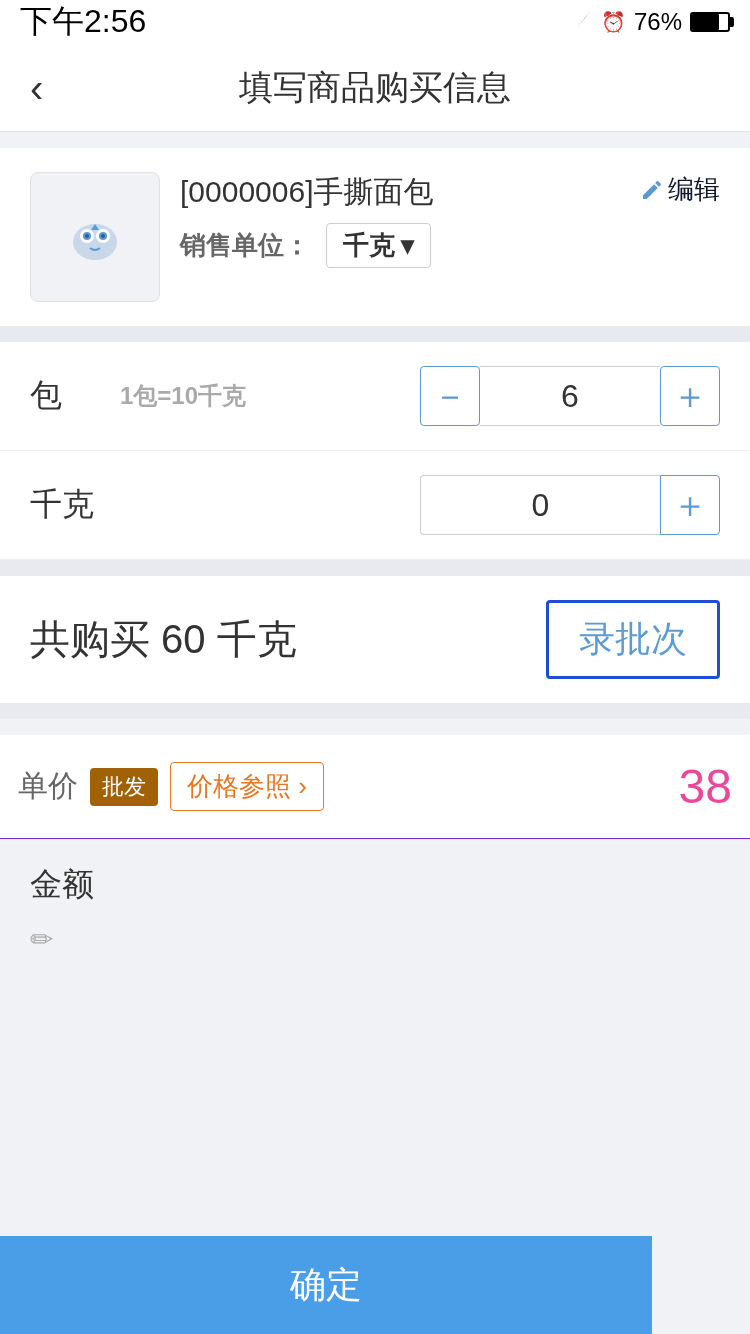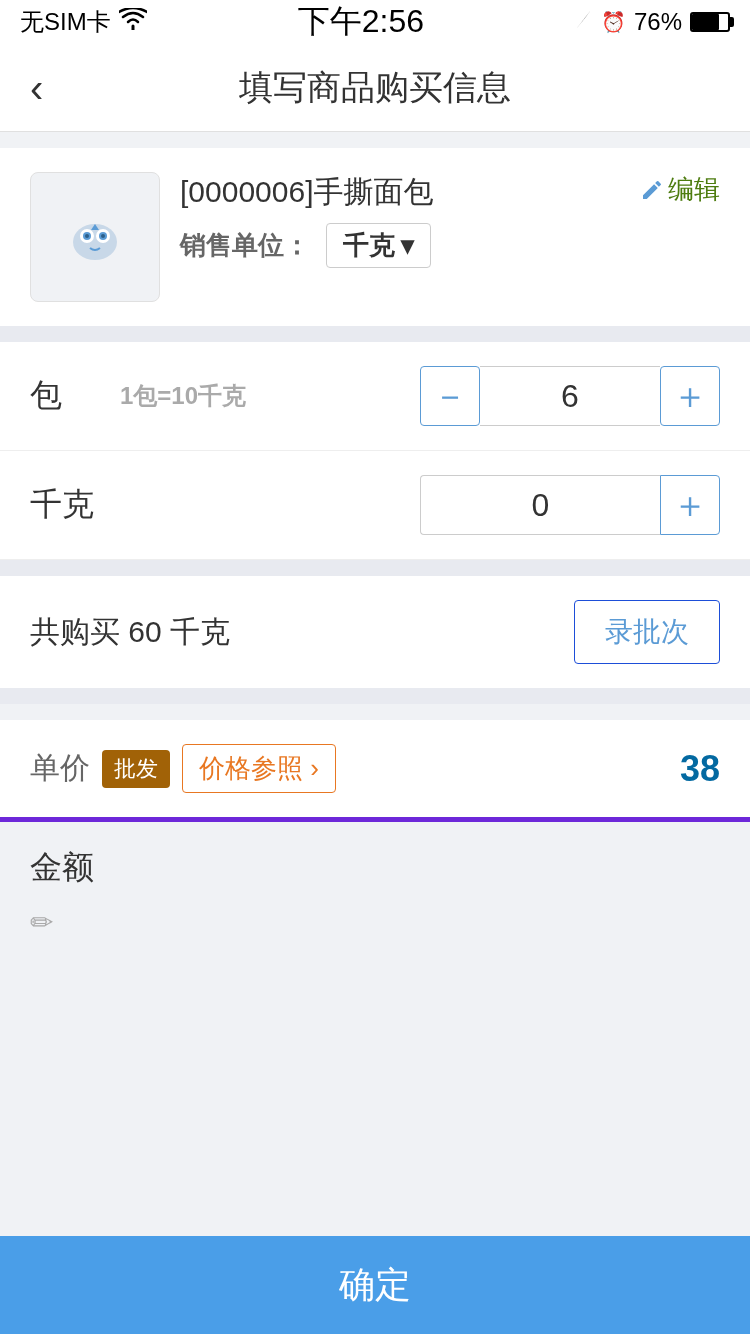--- a/index.html
+++ b/index.html
@@ -97,21 +97,21 @@
       justify-content: space-between;
       align-items: flex-start;
     }
     .product-name {
       font-size: 30px;
       font-weight: 500;
       color: #333;
     }
     .edit-link {
       font-size: 26px;
-      color: #4d7c0f;
+      color: #0f172a;
       display: flex;
       align-items: center;
       gap: 4px;
       white-space: nowrap;
     }
     .product-stock {
       font-size: 26px;
       color: #666;
       margin-top: 10px;
     }
@@ -209,43 +209,43 @@
 
     
     .total-row {
       background: #fff;
       display: flex;
       align-items: center;
       justify-content: space-between;
       padding: 24px 30px;
     }
     .total-text {
-      font-size: 30px;
+      font-size: 40px;
       color: #333;
     }
     .batch-btn {
-      border: 1px solid #1d4ed8;
+      border: 3px solid #1d4ed8;
       color: #5b9bd5;
       background: #fff;
       padding: 12px 30px;
-      font-size: 28px;
+      font-size: 36px;
       border-radius: 4px;
       cursor: pointer;
     }
 
     
     .price-section {
       background: #fff;
       margin-top: 16px;
     }
     .price-row {
       display: flex;
       align-items: center;
-      padding: 24px 30px;
-      border-bottom: 5px solid #6d28d9;
+      padding: 24px 18px;
+      border-bottom: 1px solid #6d28d9;
     }
     .price-label {
       font-size: 30px;
       color: #666;
       margin-right: 12px;
     }
     .price-badge {
       background: #a16207;
       color: #fff;
       font-size: 22px;
@@ -260,23 +260,23 @@
       font-size: 26px;
       padding: 6px 16px;
       border-radius: 4px;
       display: flex;
       align-items: center;
       gap: 4px;
       cursor: pointer;
     }
     .price-value {
       margin-left: auto;
-      font-size: 36px;
-      color: #0369a1;
-      font-weight: 700;
+      font-size: 48px;
+      color: #ec4899;
+      font-weight: 400;
     }
 
     
     .amount-section {
       background: #f0f2f5;
       padding: 24px 30px 10px;
     }
     .amount-row {
       display: flex;
       align-items: center;
@@ -302,50 +302,39 @@
     .pencil-icon {
       font-size: 28px;
       color: #aaa;
     }
 
     
     .confirm-btn {
       position: fixed;
       bottom: 0;
       left: 0;
-      width: 750px;
+      width: 652px;
       height: 98px;
       background: #4a9ee8;
       color: #fff;
       font-size: 36px;
       font-weight: 500;
       border: none;
       cursor: pointer;
       display: flex;
       align-items: center;
       justify-content: center;
     }
 
     .wifi-icon { font-size: 22px; }
   </style>
 </head>
 <body>
 
 <div class="status-bar">
-  <div class="status-left">
-    <span>无SIM卡</span>
-    <span class="wifi-icon">
-      <svg width="28" height="22" viewBox="0 0 28 22">
-        <path d="M14 18 L14 22" stroke="#000" stroke-width="3" stroke-linecap="round"></path>
-        <path d="M9 14 Q14 9 19 14" stroke="#000" stroke-width="2.5" fill="none" stroke-linecap="round"></path>
-        <path d="M4 9 Q14 1 24 9" stroke="#000" stroke-width="2.5" fill="none" stroke-linecap="round"></path>
-        <path d="M0 4 Q14 -4 28 4" stroke="#000" stroke-width="2.5" fill="none" stroke-linecap="round"></path>
-      </svg>
-    </span>
-  </div>
   <div class="status-center">下午2:56</div>
   <div class="status-right">
     <span>
       <svg width="18" height="22" viewBox="0 0 18 22">
         <path d="M2 20 L16 2 L10 10 Z" fill="#000"></path>
       </svg>
     </span>
     <span style="font-size:20px;">⏰</span>
     <span>76%</span>
     <div class="battery-icon">

